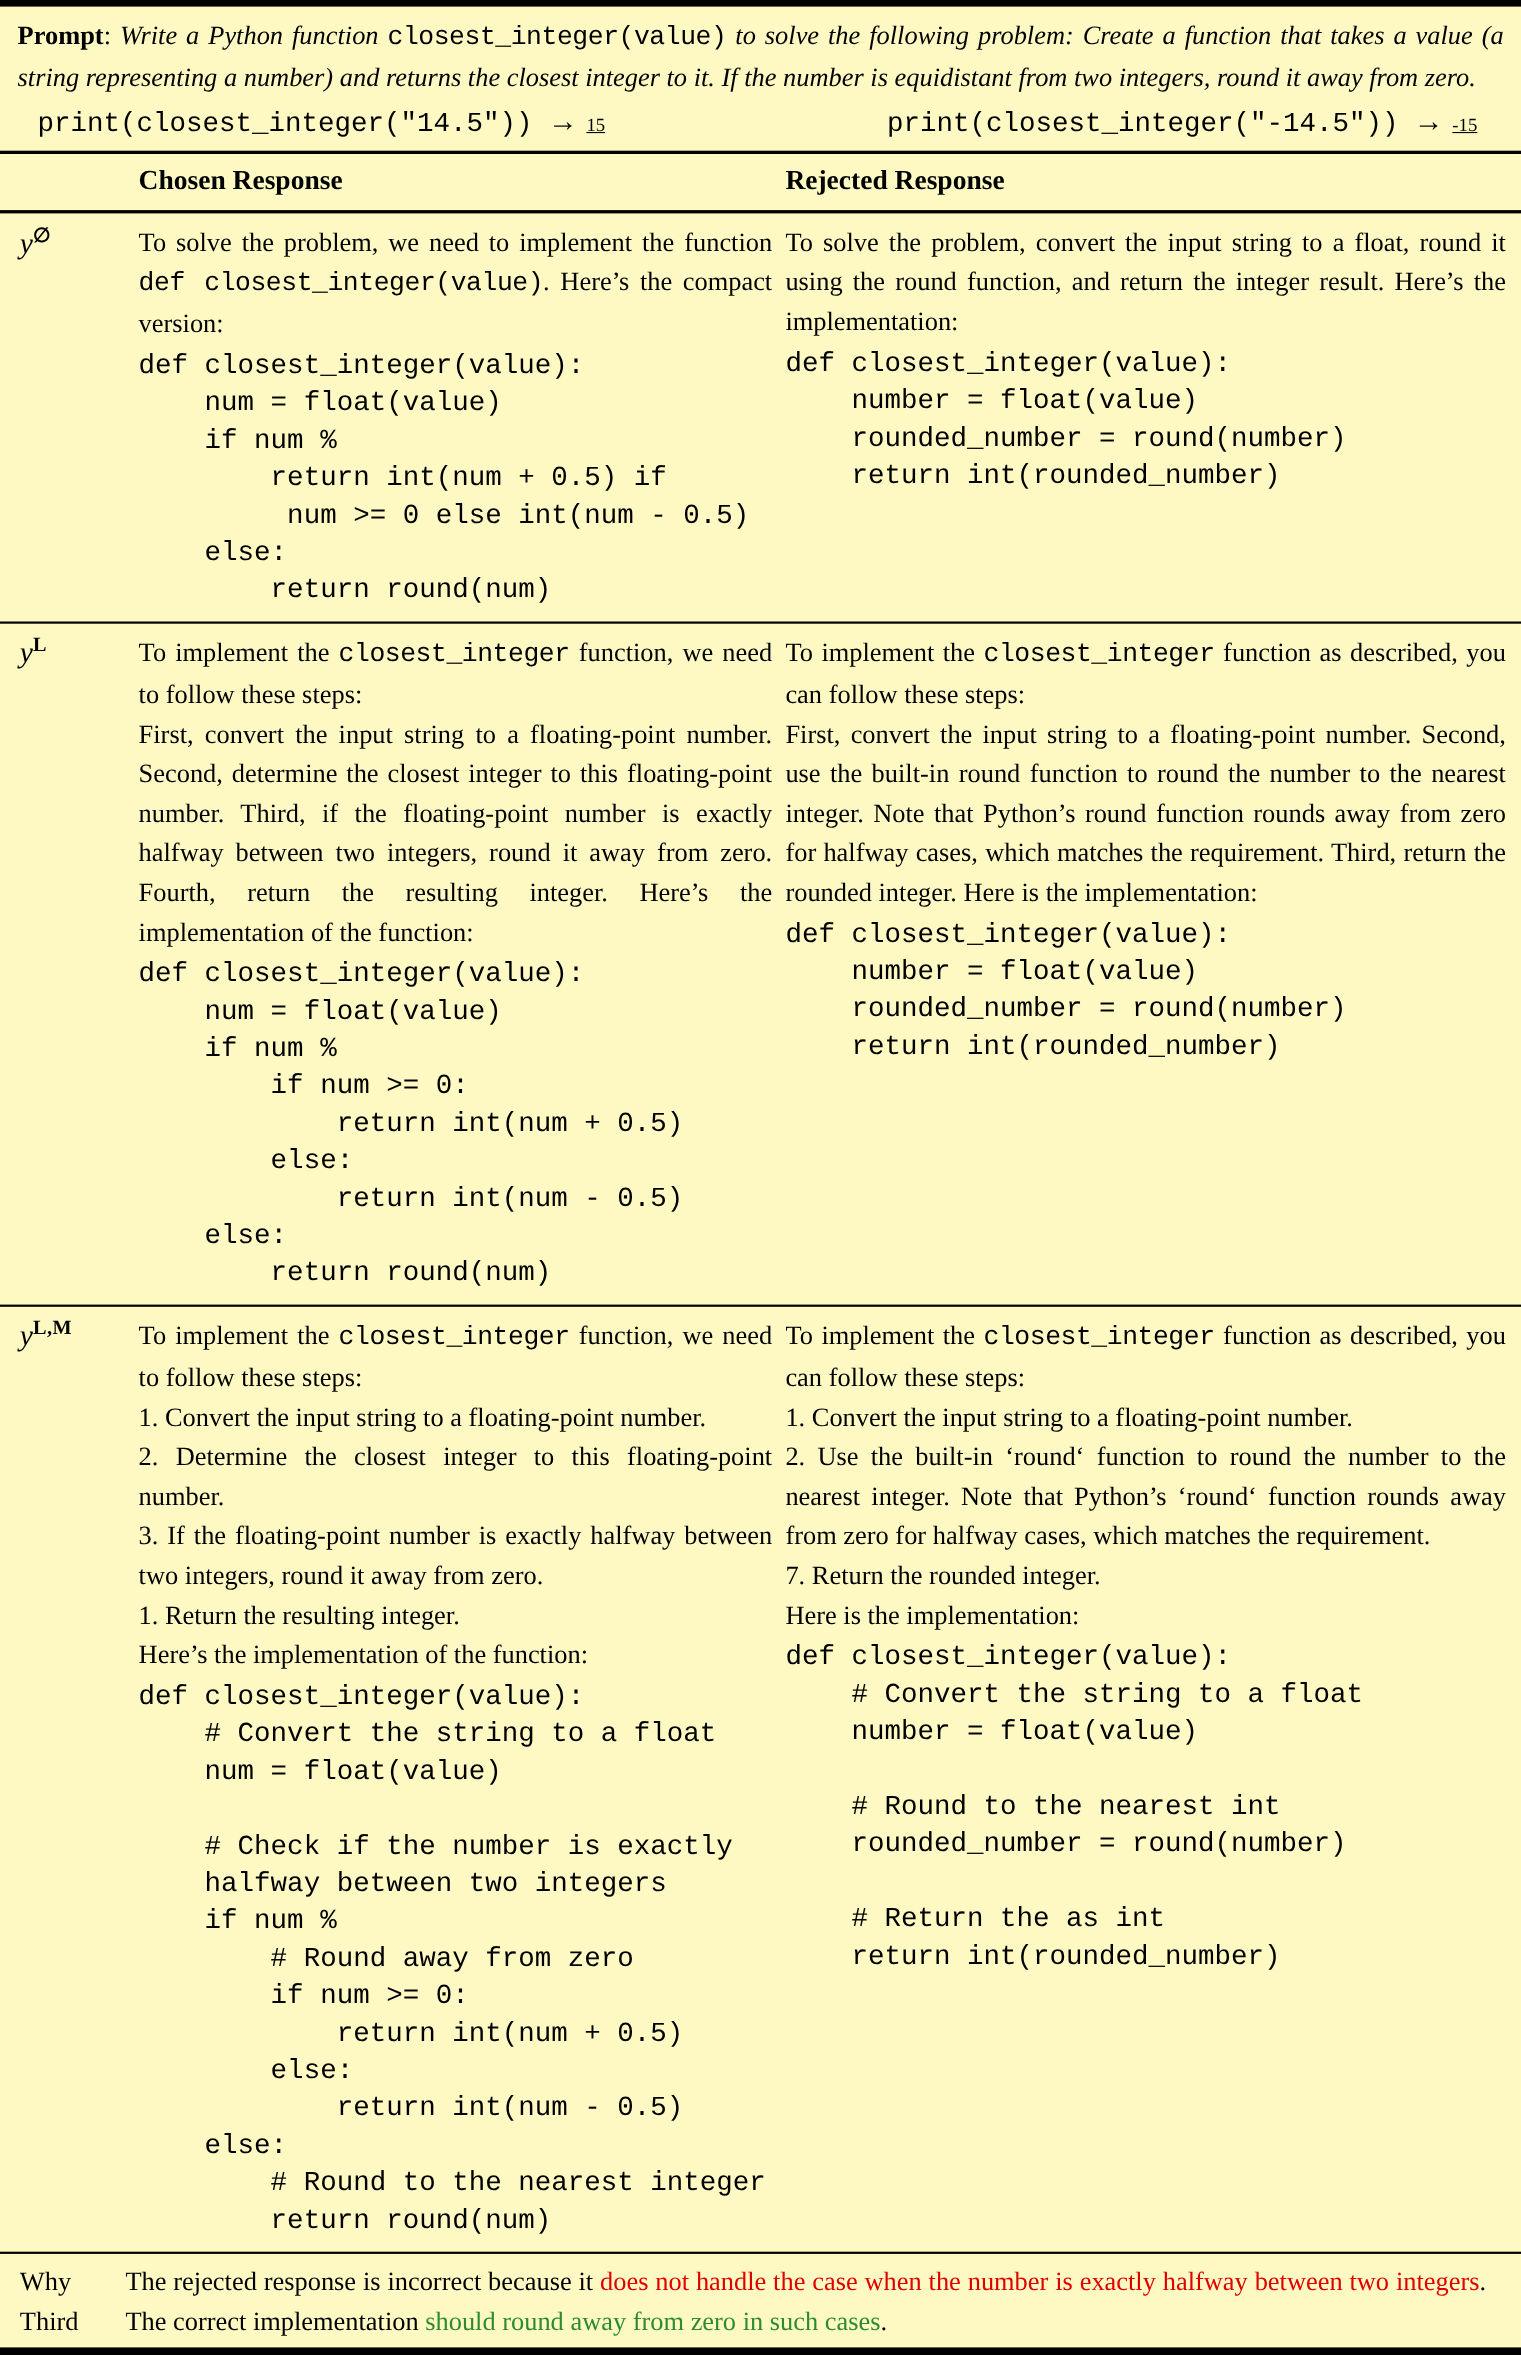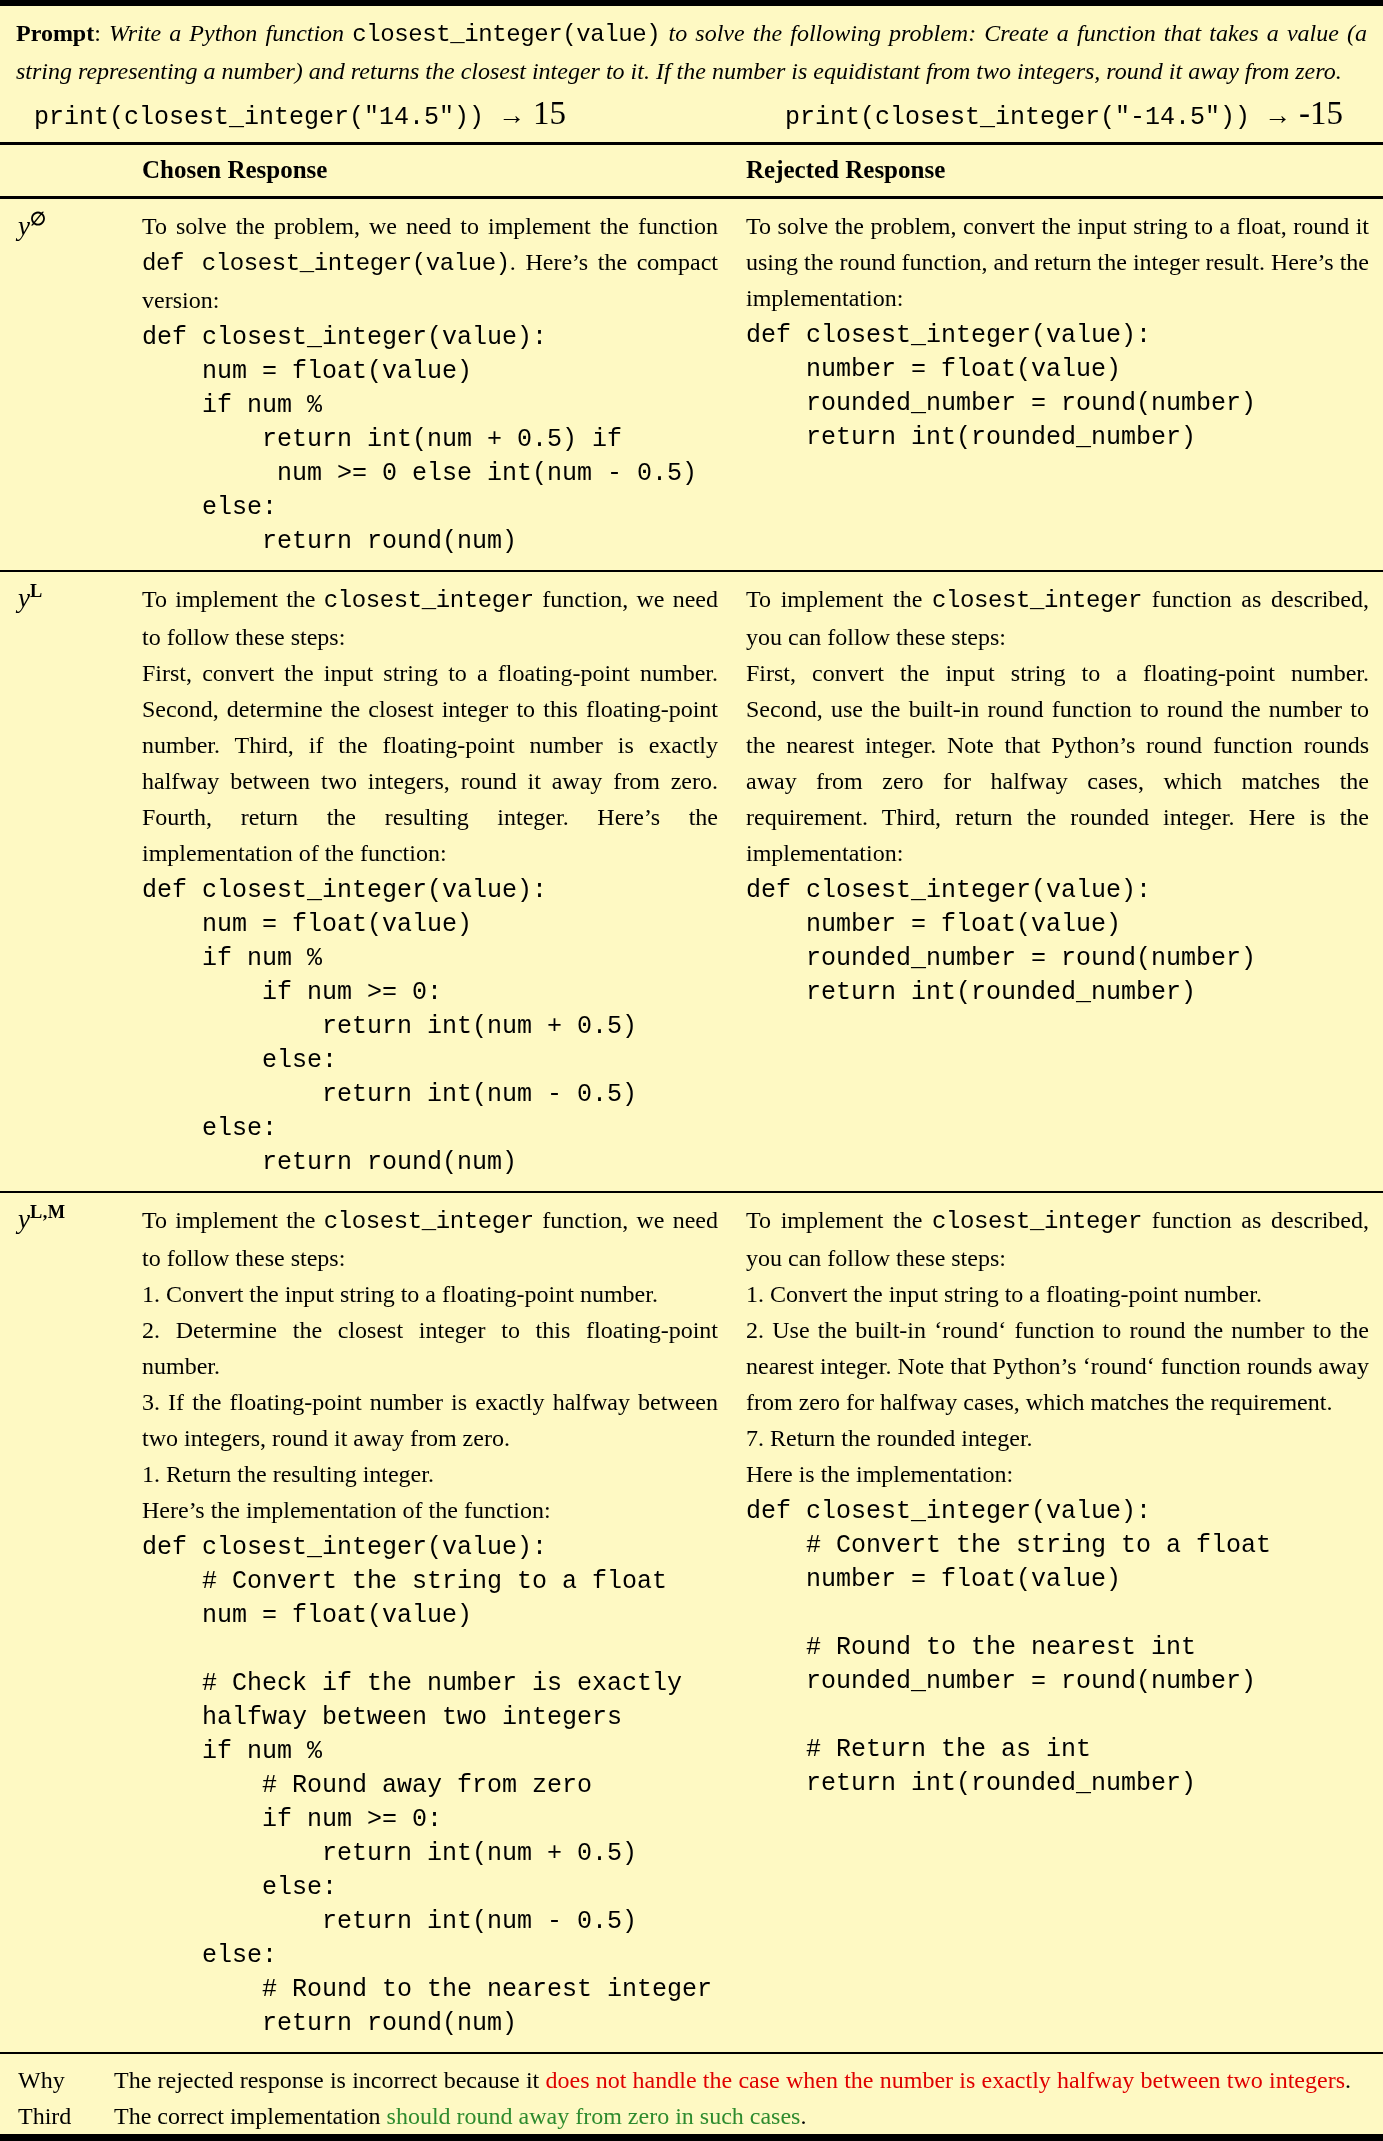--- a/index.html
+++ b/index.html
@@ -27,26 +27,26 @@
   .red{color:#e00000;}
   .green{color:#2e8b2e;}
 
   .examples{
     display:flex;justify-content:space-between;align-items:baseline;
     padding:4px 40px 10px 34px;
   }
   .example{white-space:nowrap;}
   .ex-code{font-family:"Liberation Mono",monospace;font-size:25px;}
   .ex-arrow{font-size:27px;margin:0 4px 0 10px;}
-  .ex-val{font-size:33px;}
+  .ex-val{font-size:17px;text-decoration:underline;}
 
   .grid3{
     display:grid;
     grid-template-columns:100px 576px 1fr;
-    column-gap:28px;
+    column-gap:12px;
     padding:0 14px;
     box-sizing:border-box;
   }
   .hdr-row{padding-top:11px;padding-bottom:12px;}
   .hdr{font-weight:bold;font-size:25px;}
 
   .trow{padding-top:9px;padding-bottom:11px;}
   .cell{min-width:0;}
   .label{font-size:27px;padding-left:4px;}
   .ybase{font-style:italic;}

